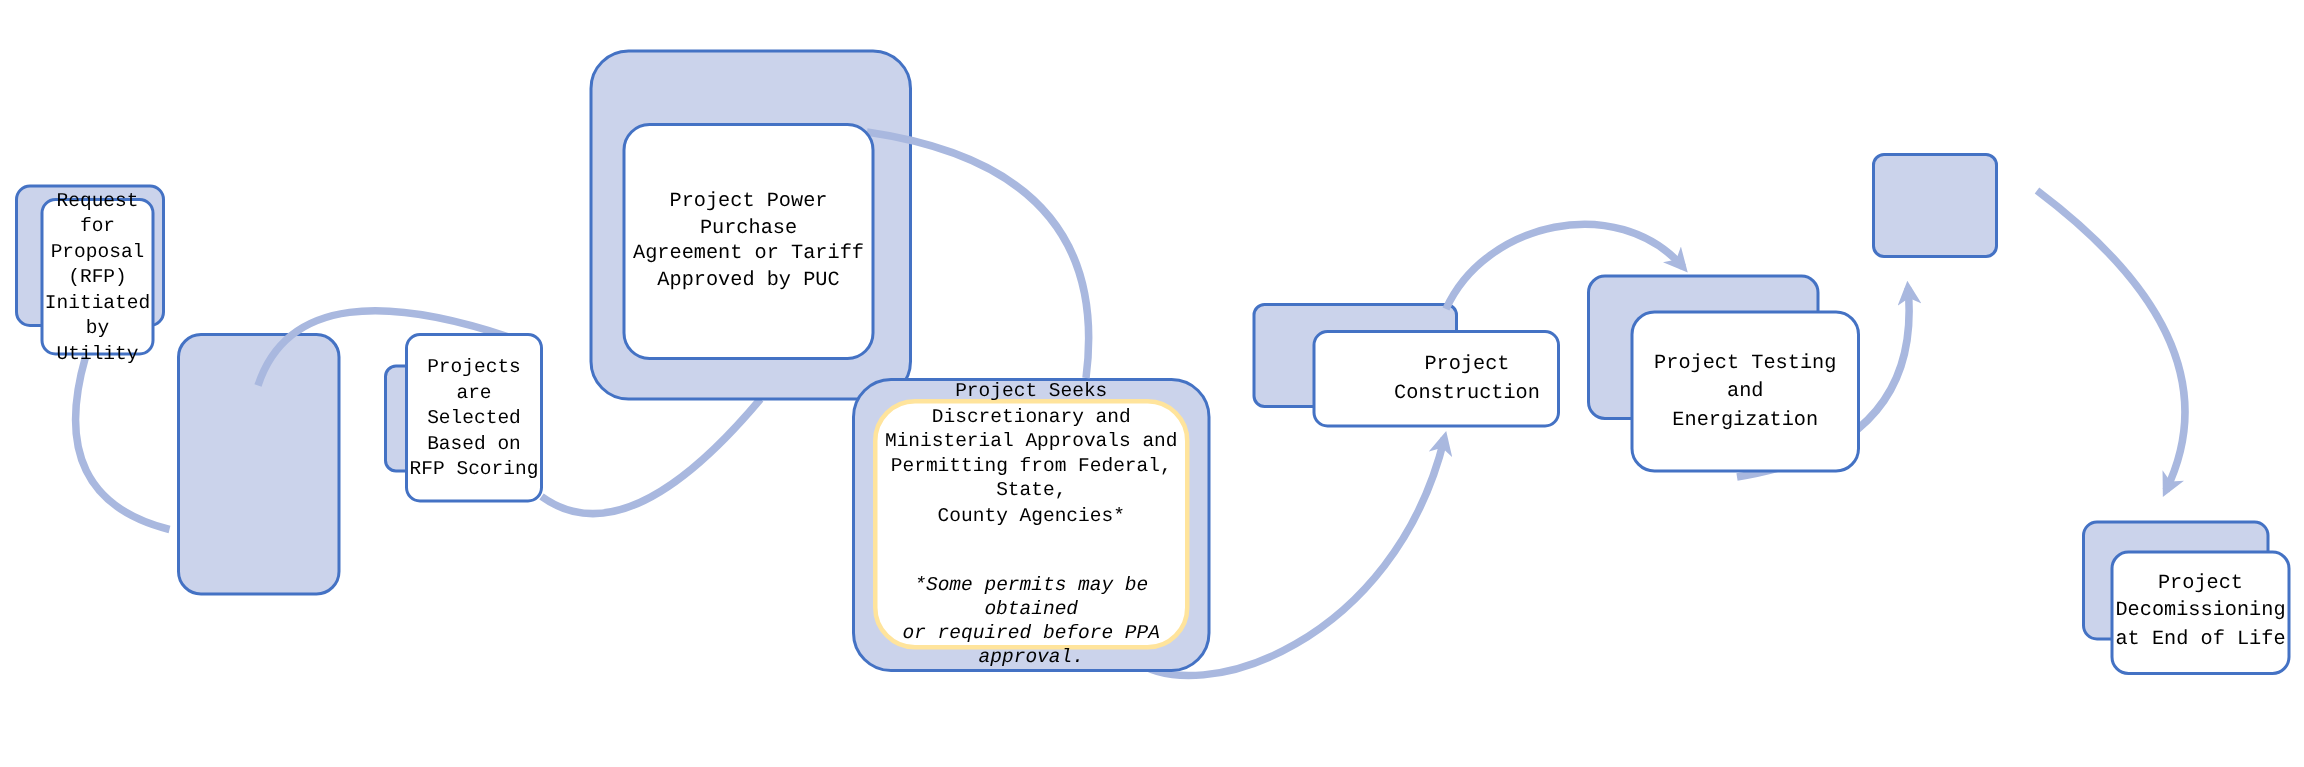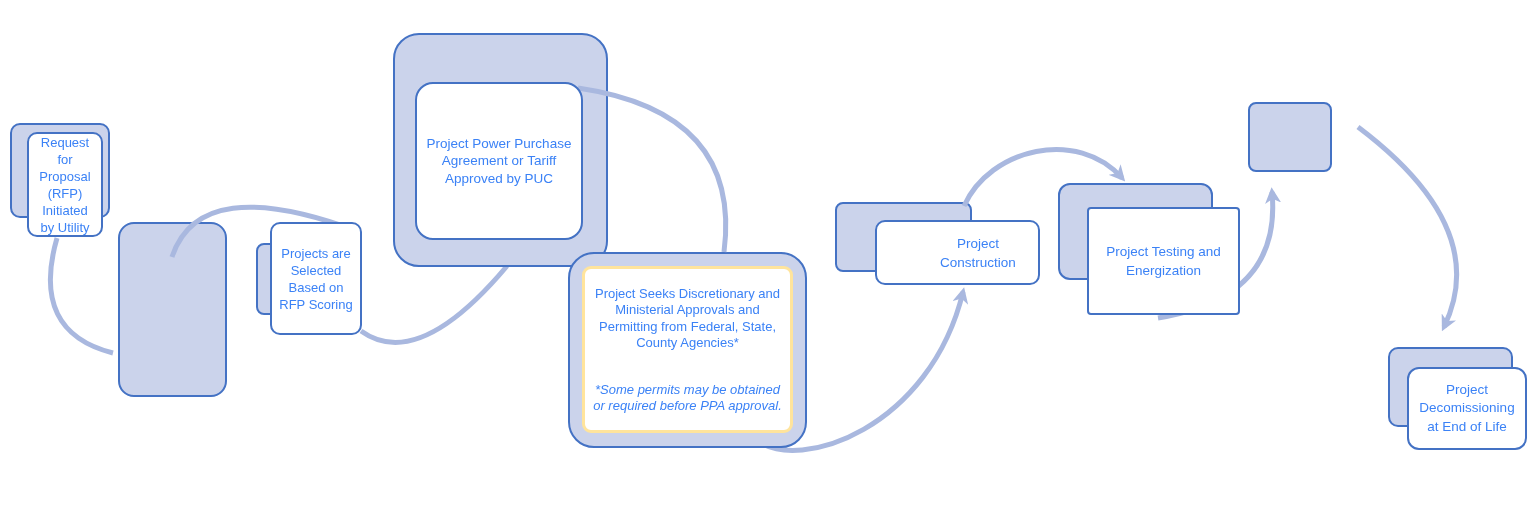--- a/index.html
+++ b/index.html
@@ -1,21 +1,21 @@
 <!DOCTYPE html>
 <html><head>
 <meta charset="utf-8">
 <style>
   html,body{margin:0;padding:0;background:#ffffff;}
   #canvas{
     position:relative;
     width:1536px;height:511px;
     background:#ffffff;
-    font-family:Liberation Sans, sans-serif;
-    color:#3b82f6;
+    font-family:Liberation Mono, monospace;
+    color:#000000;
     overflow:hidden;
   }
   svg.arrow-layer{position:absolute;left:0;top:0;width:1536px;height:511px;pointer-events:none;}
   #arrows-back{z-index:1;}
   #arrows-mid{z-index:3;}
   .box{position:absolute;box-sizing:border-box;border:2px solid #4472C4;}
   .lav{background:#CBD3EB;z-index:2;}
   .front{background:#ffffff;z-index:4;display:flex;align-items:center;justify-content:center;text-align:center;}
   .lbl{white-space:pre-line;}
 
@@ -26,29 +26,29 @@
   .n2o{left:118px;top:222px;width:109px;height:175px;border-radius:16px;}
   .n2i{left:126px;top:258px;width:91px;height:109px;border-radius:10px;font-size:13px;line-height:17px;}
   
   .n3b{left:256px;top:243px;width:38px;height:72px;border-radius:8px;}
   .n3f{left:270px;top:222px;width:92px;height:113px;border-radius:10px;font-size:13px;line-height:17px;}
   
   .n4o{left:393px;top:33px;width:215px;height:234px;border-radius:26px;}
   .n4i{left:415px;top:82px;width:168px;height:158px;border-radius:18px;font-size:13.5px;line-height:17.5px;}
   
   .n5o{left:568px;top:252px;width:239px;height:196px;border-radius:26px;}
-  .n5i{left:582px;top:266px;width:211px;height:167px;border-radius:9px;border:3px solid #FFE49C;
+  .n5i{left:582px;top:266px;width:211px;height:167px;border-radius:28px;border:3px solid #FFE49C;
        flex-direction:column;font-size:13px;line-height:16.5px;}
   .n5i .note{font-style:italic;margin-top:30px;line-height:16px;}
   
   .n6b{left:835px;top:202px;width:137px;height:70px;border-radius:8px;}
   .n6f{left:875px;top:220px;width:165px;height:65px;border-radius:10px;font-size:13.5px;line-height:19px;padding-left:41px;}
   
   .n7b{left:1058px;top:183px;width:155px;height:97px;border-radius:12px;}
-  .n7f{left:1087px;top:207px;width:153px;height:108px;border-radius:4px;font-size:13.5px;line-height:19px;}
+  .n7f{left:1087px;top:207px;width:153px;height:108px;border-radius:16px;font-size:13.5px;line-height:19px;}
   
   .n8b{left:1248px;top:102px;width:84px;height:70px;border-radius:8px;}
   .n8f{left:1227px;top:113px;width:131px;height:49px;border-radius:6px;font-size:13.5px;line-height:19px;}
   
   .n9b{left:1388px;top:347px;width:125px;height:80px;border-radius:10px;}
   .n9f{left:1407px;top:367px;width:120px;height:83px;border-radius:12px;font-size:13.5px;line-height:18.5px;}
 
   .conn{fill:none;stroke:#A9B8DF;stroke-width:5;}
 </style>
 </head>

